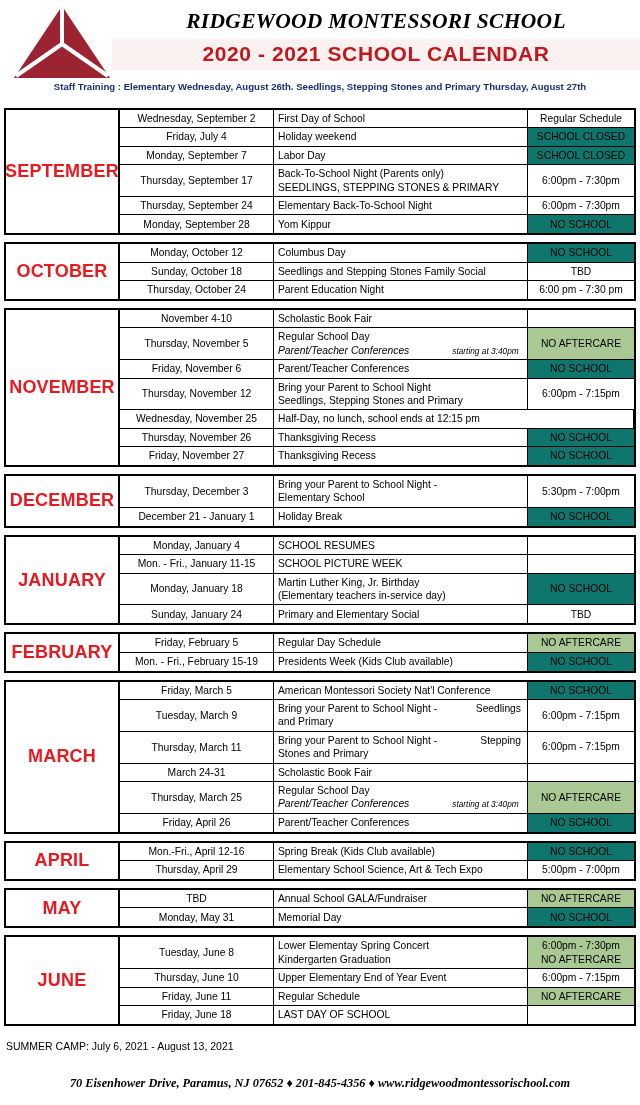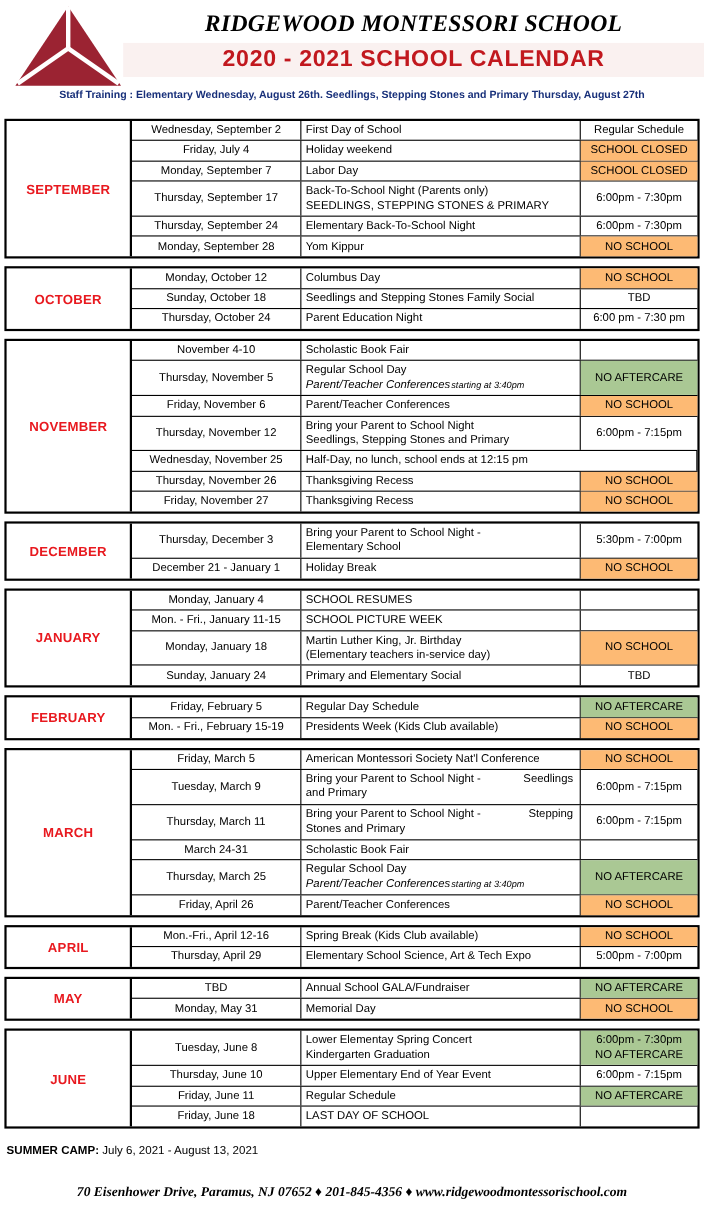--- a/index.html
+++ b/index.html
@@ -80,21 +80,21 @@
     width: 114px;
     flex: 0 0 114px;
     border-right: 2.5px solid #000;
     display: flex;
     align-items: center;
     justify-content: center;
   }
   .month-label {
     color: #e8191f;
     font-weight: bold;
-    font-size: 12px;
+    font-size: 18px;
     letter-spacing: 0.2px;
     text-align: center;
   }
   .rows { flex: 1 1 auto; display: flex; flex-direction: column; }
 
   .row {
     display: flex;
     border-bottom: 1.2px solid #000;
     min-height: 18px;
   }
@@ -128,47 +128,48 @@
     flex: 0 0 106px;
     text-align: center;
     font-size: 10.3px;
     display: flex;
     flex-direction: column;
     align-items: center;
     justify-content: center;
     padding: 2px 1px;
     line-height: 1.3;
   }
-  .c-status.hl-yellow { background: #fdba74; }
+  .c-status.hl-yellow { background: #0f766e; }
   .c-status.hl-green  { background: #aac894; }
   .c-status.hl-blue   { background: #aecde6; font-weight: bold; }
   .c-status.hl-blue .sline { white-space: normal; }
 
   .eline { white-space: nowrap; }
   .eline.ital { font-style: italic; }
   .eline.flexline {
     display: flex;
     justify-content: space-between;
     padding-right: 6px;
   }
   .small-ital {
     font-style: italic;
     font-size: 8.3px;
     padding-left: 1px;
+    margin-left: 42px;
   }
   .sline { white-space: nowrap; }
 
   
   .footer { width: 640px; padding: 0 6px; }
   .summer {
     font-size: 10.5px;
     padding-top: 7px;
     white-space: nowrap;
   }
-  .summer b { font-weight: bold; }
+  .summer b { font-weight: normal; }
   .address {
     font-family: "Liberation Serif", serif;
     font-weight: bold;
     font-style: italic;
     font-size: 12.3px;
     text-align: center;
     padding-top: 24px;
     white-space: nowrap;
   }
 </style>

